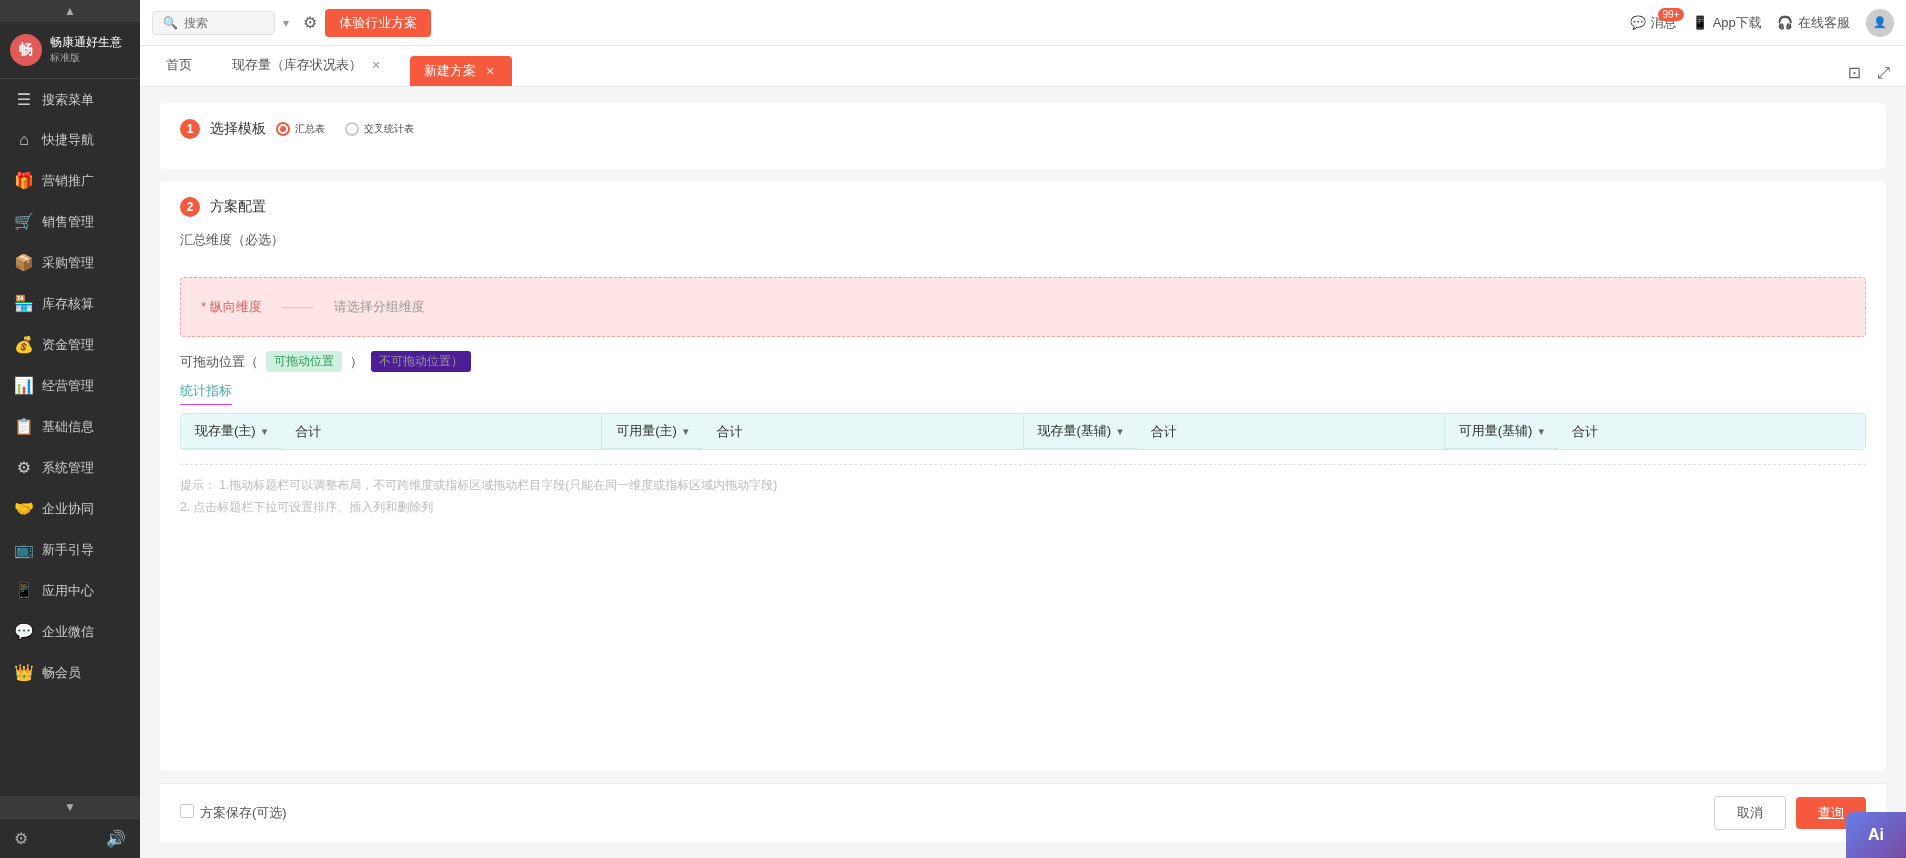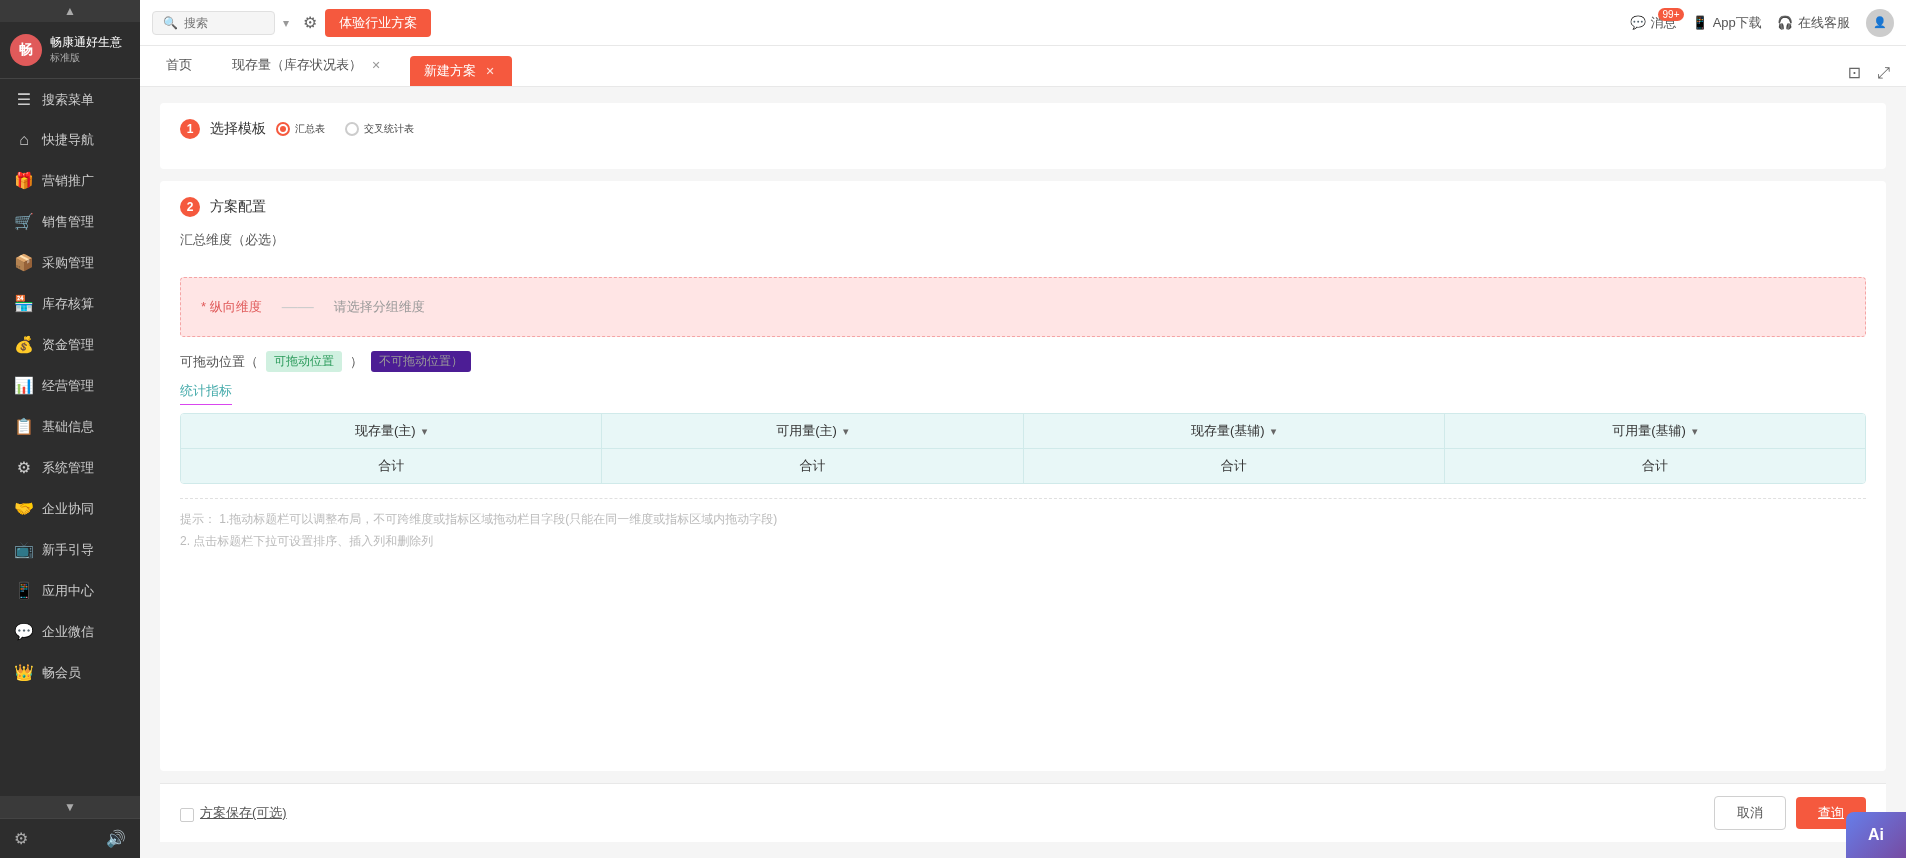--- a/index.html
+++ b/index.html
@@ -196,21 +196,21 @@
 
     
     .stats-label {
       font-size: 13px; color: #4aa; margin-bottom: 8px;
       border-bottom: 1px solid #d946ef; padding-bottom: 4px; display: inline-block;
     }
     .stats-table { border: 1px solid #d0eaea; border-radius: 4px; overflow: hidden; width: auto; min-width: 560px; }
     .stats-table-header { display: flex; background: #e8f7f7; }
     .stats-col {
       flex: 1; border-right: 1px solid #d0eaea;
-      display: flex; flex-direction: column;
+      display: flex; flex-direction: row;
     }
     .stats-col:last-child { border-right: none; }
     .stats-cell-header {
       background: #e8f7f7; padding: 8px 14px; font-size: 13px; color: #333;
       display: flex; align-items: center; justify-content: center; gap: 6px;
       border-bottom: 1px solid #d0eaea;
     }
     .stats-cell-body {
       padding: 8px 14px; font-size: 13px; color: #333;
       display: flex; align-items: center; justify-content: center;
@@ -220,21 +220,21 @@
     
     .tips-section { margin-top: 14px; padding-top: 10px; border-top: 1px dashed #e0e0e0; }
     .tip-item { font-size: 12px; color: #bbb; line-height: 1.8; }
 
     
     .footer-section {
       background: #fff; border-top: 1px solid #e8e8e8;
       padding: 12px 20px; display: flex; align-items: center;
     }
     .checkbox-save {
-      display: flex; align-items: flex-end; gap: 6px; cursor: pointer; font-size: 13px; color: #555; text-decoration: underline;
+      display: flex; align-items: flex-start; gap: 6px; cursor: pointer; font-size: 13px; color: #555;
     }
     .checkbox-box {
       width: 14px; height: 14px; border: 1px solid #ccc; border-radius: 2px; flex-shrink: 0;
     }
     .footer-spacer { flex: 1; }
     .btn-cancel {
       background: #fff; border: 1px solid #d0d0d0; color: #555;
       padding: 7px 22px; border-radius: 4px; font-size: 13px; cursor: pointer;
       margin-right: 10px;
     }

